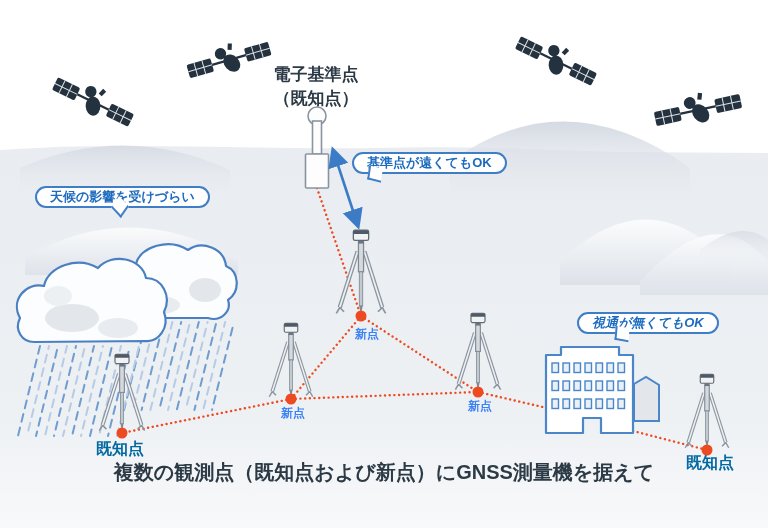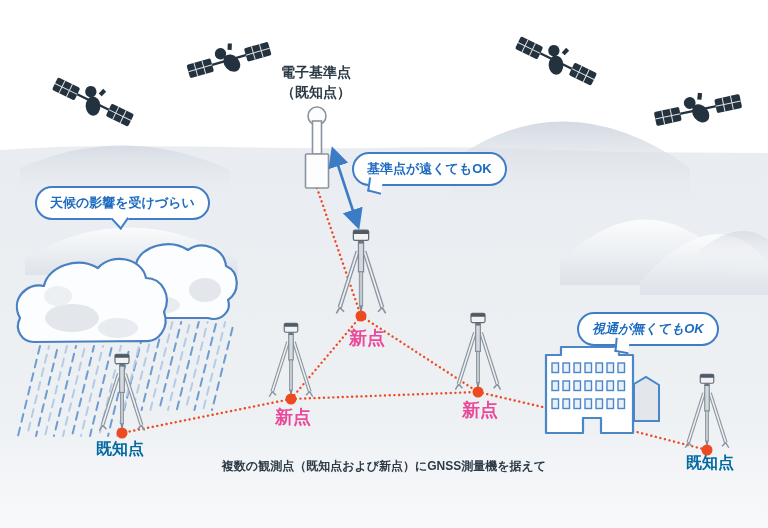--- a/index.html
+++ b/index.html
@@ -1,32 +1,32 @@
 <!DOCTYPE html>
 <html><head>
 <meta charset="utf-8">
 <style>
   html,body{margin:0;padding:0;background:#fff;}
   .stage{position:relative;width:768px;height:528px;overflow:hidden;background:#ffffff;
          font-family:"Liberation Sans","DejaVu Sans",sans-serif;}
   svg.art{position:absolute;left:0;top:0;z-index:1;}
   .plabel{position:absolute;transform:translateX(-50%);font-weight:bold;white-space:nowrap;z-index:4;}
-  .red-label{color:#ec4899;font-size:18px;}
+  .red-label{color:#3b82f6;font-size:12px;}
   .navy-label{color:#0369a1;font-size:16px;}
   .pillar-label{position:absolute;left:316px;top:63px;transform:translateX(-50%);text-align:center;
-        color:#2c3a46;font-weight:bold;font-size:14px;line-height:1.4;z-index:4;white-space:nowrap;}
+        color:#2c3a46;font-weight:bold;font-size:17px;line-height:1.4;z-index:4;white-space:nowrap;}
   .bubble{position:absolute;background:#fff;border:2px solid #3f7ec6;border-radius:17px;
-        color:#1d6bbf;font-weight:bold;font-size:13px;padding:6px 13px;white-space:nowrap;z-index:5;}
+        color:#1d6bbf;font-weight:bold;font-size:13px;padding:0 13px;white-space:nowrap;z-index:5;}
   .bubble::after{content:"";position:absolute;width:12px;height:12px;background:#fff;
         border-left:2px solid #3f7ec6;border-bottom:2px solid #3f7ec6;}
   .b-weather::after{bottom:-8px;left:76px;transform:rotate(-55deg) skewX(-12deg);}
   .b-farbase::after{bottom:-8.5px;left:14px;transform:rotate(8deg) skewY(6deg);}
   .b-nosight::after{bottom:-8.5px;left:36px;transform:rotate(5deg) skewY(6deg);}
   .caption{position:absolute;left:0;right:0;top:457px;text-align:center;color:#2c3a46;
-        font-weight:bold;font-size:12px;line-height:1.5;z-index:4;}
+        font-weight:bold;font-size:20px;line-height:1.5;z-index:4;}
 </style>
 </head>
 <body>
 
 <div class="stage">
 
 <svg class="art" width="768" height="528" viewBox="0 0 768 528">
   <defs>
     <linearGradient id="gg" x1="0" y1="0" x2="0" y2="1">
       <stop offset="0" stop-color="#e9ecf0"></stop>

